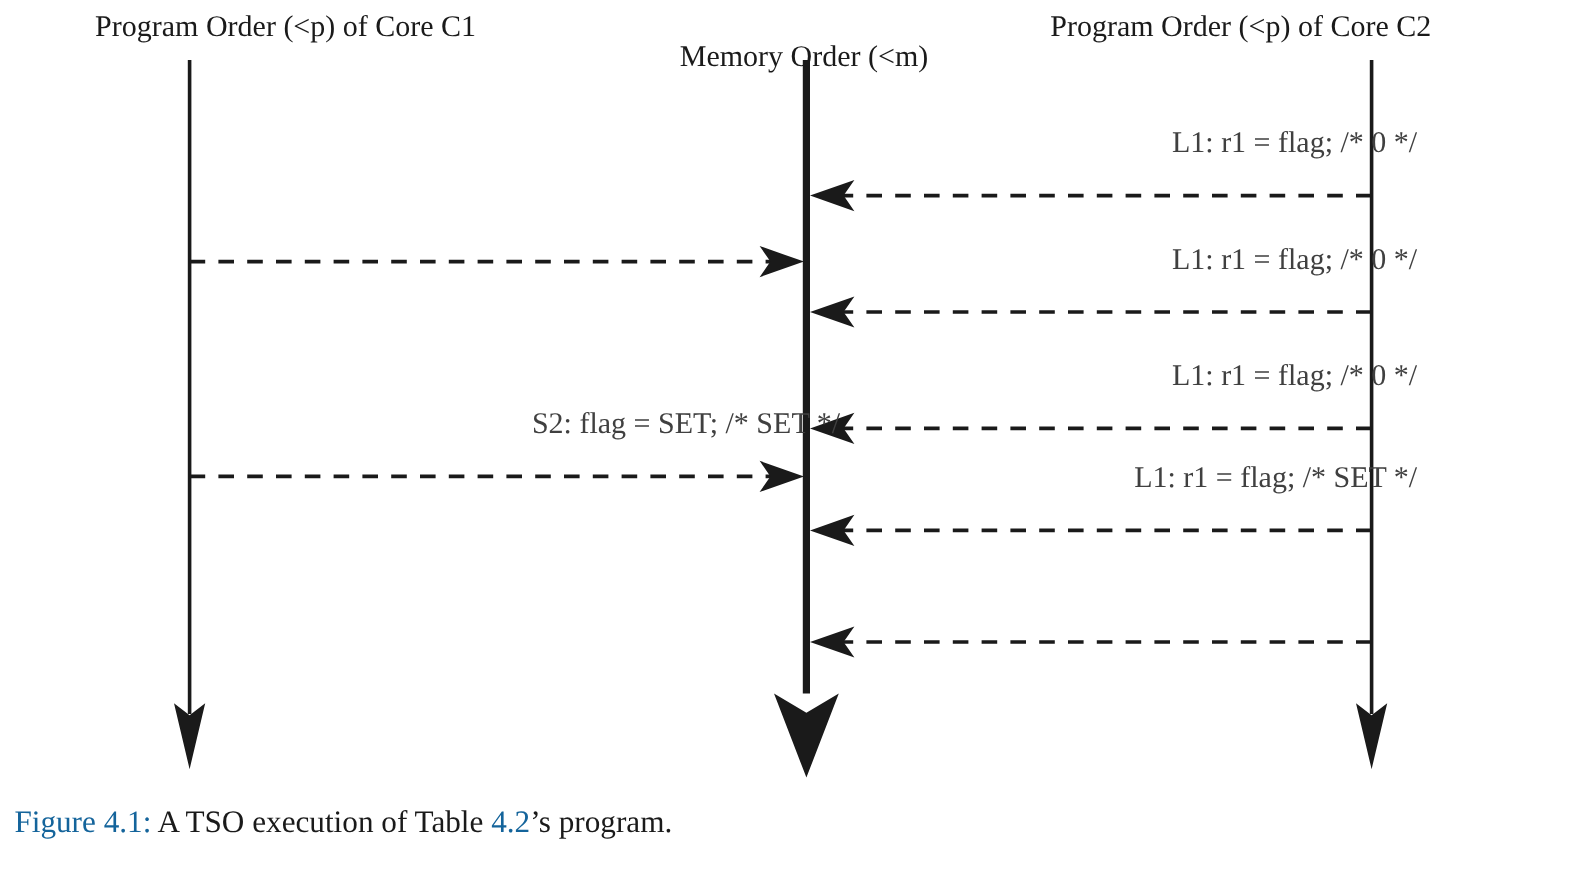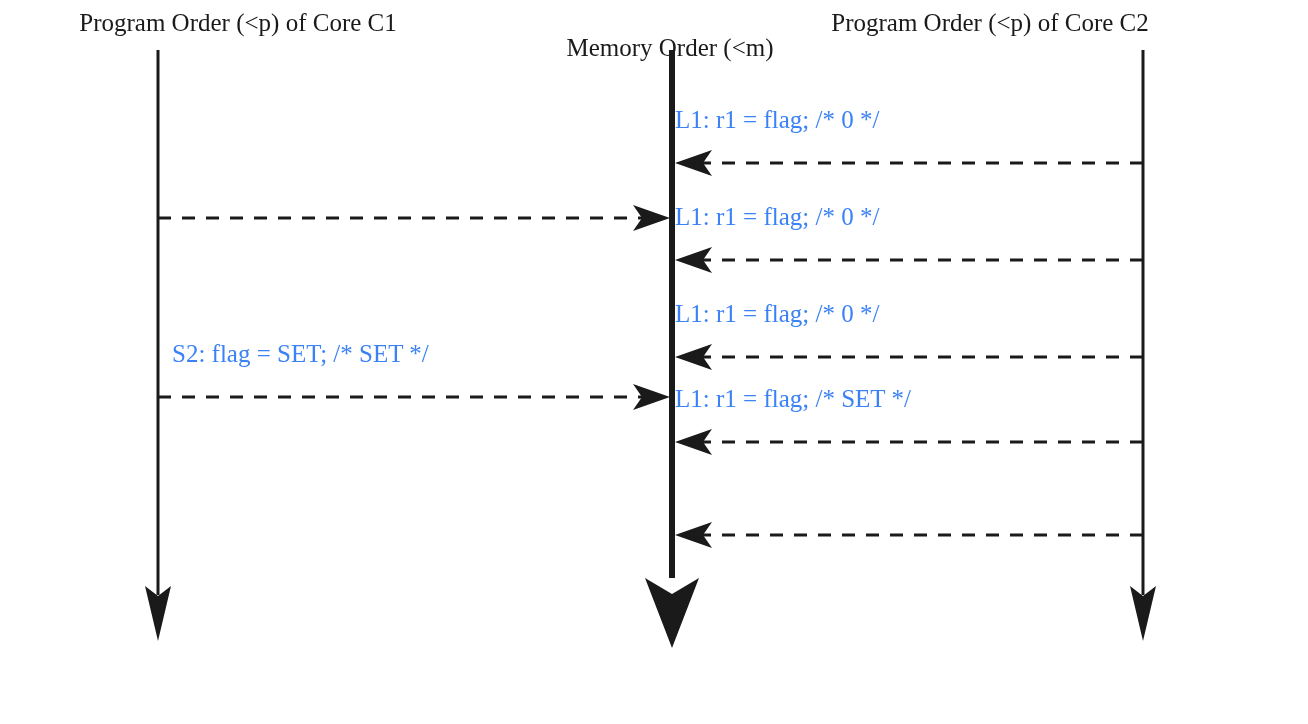--- a/index.html
+++ b/index.html
@@ -24,29 +24,30 @@
   .col-header {
     position: absolute;
     font-size: 25px;
     line-height: 30px;
     white-space: nowrap;
     color: #1a1a1a;
     text-align: center;
   }
   #header-c1   { left: 38px;  top: 8px; width: 400px; }
   #header-mem  { left: 470px; top: 8px; width: 400px; margin-top: 25px; }
-  #header-c2   { left: 760px; top: 8px; width: 460px; font-family: Liberation Serif, serif; }
+  #header-c2   { left: 804px; top: 8px; width: 460px; font-family: Liberation Serif, serif; }
 
   .edge-label {
     position: absolute;
     font-size: 25px;
     line-height: 30px;
     white-space: nowrap;
-    color: #3b82f6;
-    text-align: left;
+    color: #404040;
+    text-align: right;
+    margin-left: 38px;
   }
 
   #svg-layer {
     position: absolute;
     left: 0; top: 0;
     width: 1308px;
     height: 724px;
     pointer-events: none;
   }
 
@@ -132,14 +133,15 @@
 
   <div class="edge-label" style="left:675px; top:202px; width:468px;">L1: r1 = flag; /* 0 */</div>
 
   <div class="edge-label" style="left:675px; top:299px; width:468px;">L1: r1 = flag; /* 0 */</div>
 
   <div class="edge-label" style="left:172px; top:339px; width:490px;">S2: flag = SET; /* SET */</div>
 
   <div class="edge-label" style="left:675px; top:384px; width:468px;">L1: r1 = flag; /* SET */</div>
 
 
+  <div id="caption"><span class="cap-link">Figure 4.1:</span><span class="cap-plain"> A TSO execution of Table </span><span class="cap-link">4.2</span><span class="cap-plain">’s program.</span></div>
 
 </div>
 
 </body></html>

